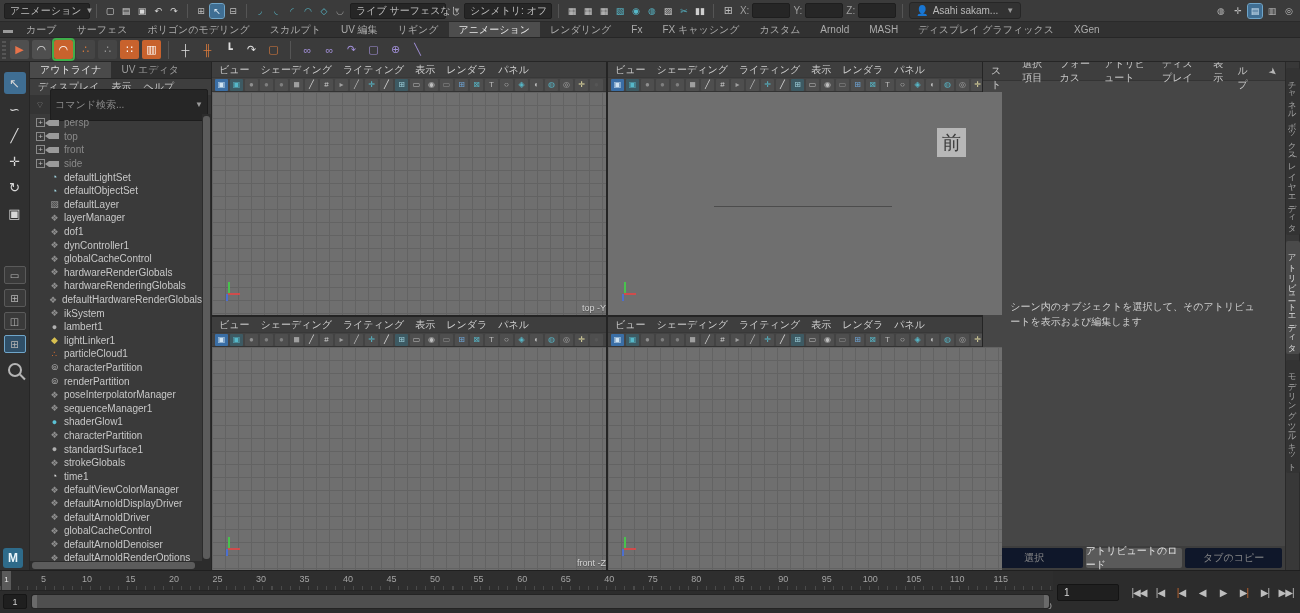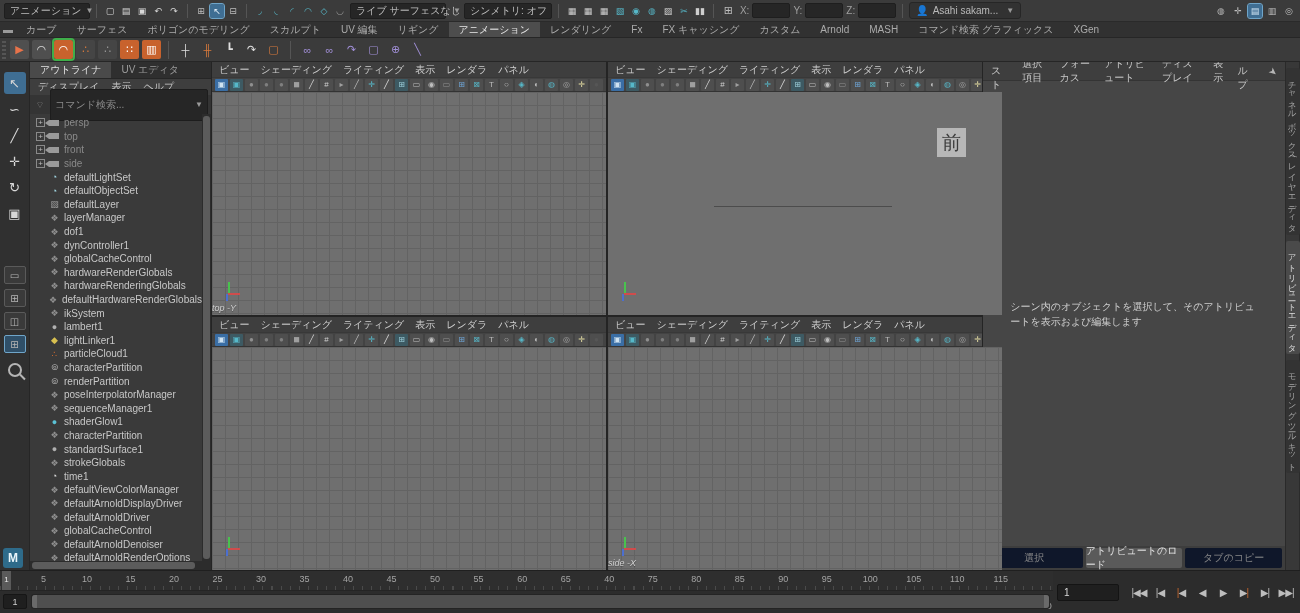--- a/index.html
+++ b/index.html
@@ -95,22 +95,22 @@
   .vp-menus { height:15px; display:flex; gap:11px; align-items:center; padding:0 7px; background:#3e3e3e; color:#cfcfcf; }
   .vp-icons { height:15px; display:flex; gap:2px; align-items:center; padding:0 3px; background:#434343;
     border-top:1px solid #383838; border-bottom:1px solid #333; overflow:hidden; }
   .vpi { width:13px; height:12px; border-radius:1px; display:flex; align-items:center; justify-content:center;
     font-size:8px; color:#9a9a9a; background:#4e4e4e; flex:0 0 13px; }
   .vp-canvas { flex:1; position:relative; background:#6f6f6f; overflow:hidden; }
   .vp-canvas.grid { background:
       linear-gradient(#636363 1px, transparent 1px),
       linear-gradient(90deg, #636363 1px, transparent 1px), #6f6f6f;
     background-size:13px 13px, 13px 13px; }
-  .vp-label { position:absolute; bottom:2px; left:0; right:0; text-align:left; color:#d2d2d2;
-    font-size:9px; text-shadow:0 1px 1px #00000055;font-style:italic; }
+  .vp-label { position:absolute; bottom:2px; left:0; right:0; text-align:right; color:#d2d2d2;
+    font-size:9px; text-shadow:0 1px 1px #00000055; }
   .horizon { position:absolute; left:27%; right:28%; top:51%; height:1px; background:#4c4c4c; }
   .front-box { position:absolute; top:36px; right:36px; width:29px; height:29px; background:#b7b7b7;
     color:#3c3c3c; font-size:19px; display:flex; align-items:center; justify-content:center; }
   .axis { position:absolute; left:10px; bottom:14px; width:20px; height:22px; }
   .axis .ay { position:absolute; left:6px; bottom:6px; width:2px; height:13px; background:#49c24e; }
   .axis .ax { position:absolute; left:6px; bottom:6px; width:12px; height:2px; background:#d04c4c; }
   .axis .az { position:absolute; left:4px; bottom:0; width:2px; height:7px; background:#4c6fd0; }
 
   
   .attr { width:303px; background:#464646; display:flex; flex-direction:column; border-left:1px solid #242424; }
@@ -238,21 +238,21 @@
         <div class="mtab">スカルプト</div>
         <div class="mtab">UV 編集</div>
         <div class="mtab">リギング</div>
         <div class="mtab active">アニメーション</div>
         <div class="mtab">レンダリング</div>
         <div class="mtab">Fx</div>
         <div class="mtab">FX キャッシング</div>
         <div class="mtab">カスタム</div>
         <div class="mtab">Arnold</div>
         <div class="mtab">MASH</div>
-        <div class="mtab">コマンド検索 グラフィックス</div>
+        <div class="mtab">ディスプレイ グラフィックス</div>
         <div class="mtab">XGen</div>
       </span>
   </div>
 
   <div class="shelf" style="position:relative;">
     <div class="shelf-grip"></div>
     <span id="shelf-icons" style="display:flex;gap:3px;align-items:center;">
         <span class="stile" style="background: rgb(79, 79, 79); color: rgb(232, 115, 74);">▶</span>
         <span class="stile" style="background: rgb(79, 79, 79); color: rgb(216, 216, 216);">◠</span>
         <span class="stile sel" style="background: rgb(200, 98, 45); color: rgb(255, 255, 255);">◠</span>
@@ -622,20 +622,21 @@
             <span class="vpi" style="color: rgb(165, 165, 165);">◎</span>
             <span class="vpi" style="color: rgb(224, 217, 160);">✛</span>
             <span class="vpi" style="color: rgb(86, 86, 86);">●</span>
           </div>
           <div class="vp-canvas grid">
             <div class="axis">
               <span class="ay"></span>
               <span class="ax"></span>
               <span class="az"></span>
             </div>
+            <div class="vp-label">front -Z</div>
           </div>
         </div>
         <div class="vp">
           <div class="vp-menus">
             <span>ビュー</span>
             <span>シェーディング</span>
             <span>ライティング</span>
             <span>表示</span>
             <span>レンダラ</span>
             <span>パネル</span>
@@ -667,21 +668,20 @@
             <span class="vpi" style="color: rgb(165, 165, 165);">◎</span>
             <span class="vpi" style="color: rgb(224, 217, 160);">✛</span>
             <span class="vpi" style="color: rgb(86, 86, 86);">●</span>
           </div>
           <div class="vp-canvas grid">
             <div class="axis">
               <span class="ay"></span>
               <span class="ax"></span>
               <span class="az"></span>
             </div>
-            <div class="vp-label">side -X</div>
           </div>
         </div>
       </div>
 
     <div class="attr">
       <div class="attr-menus" id="attr-menus">
           <span>リスト</span>
           <span>選択項目</span>
           <span>フォーカス</span>
           <span>アトリビュート</span>

